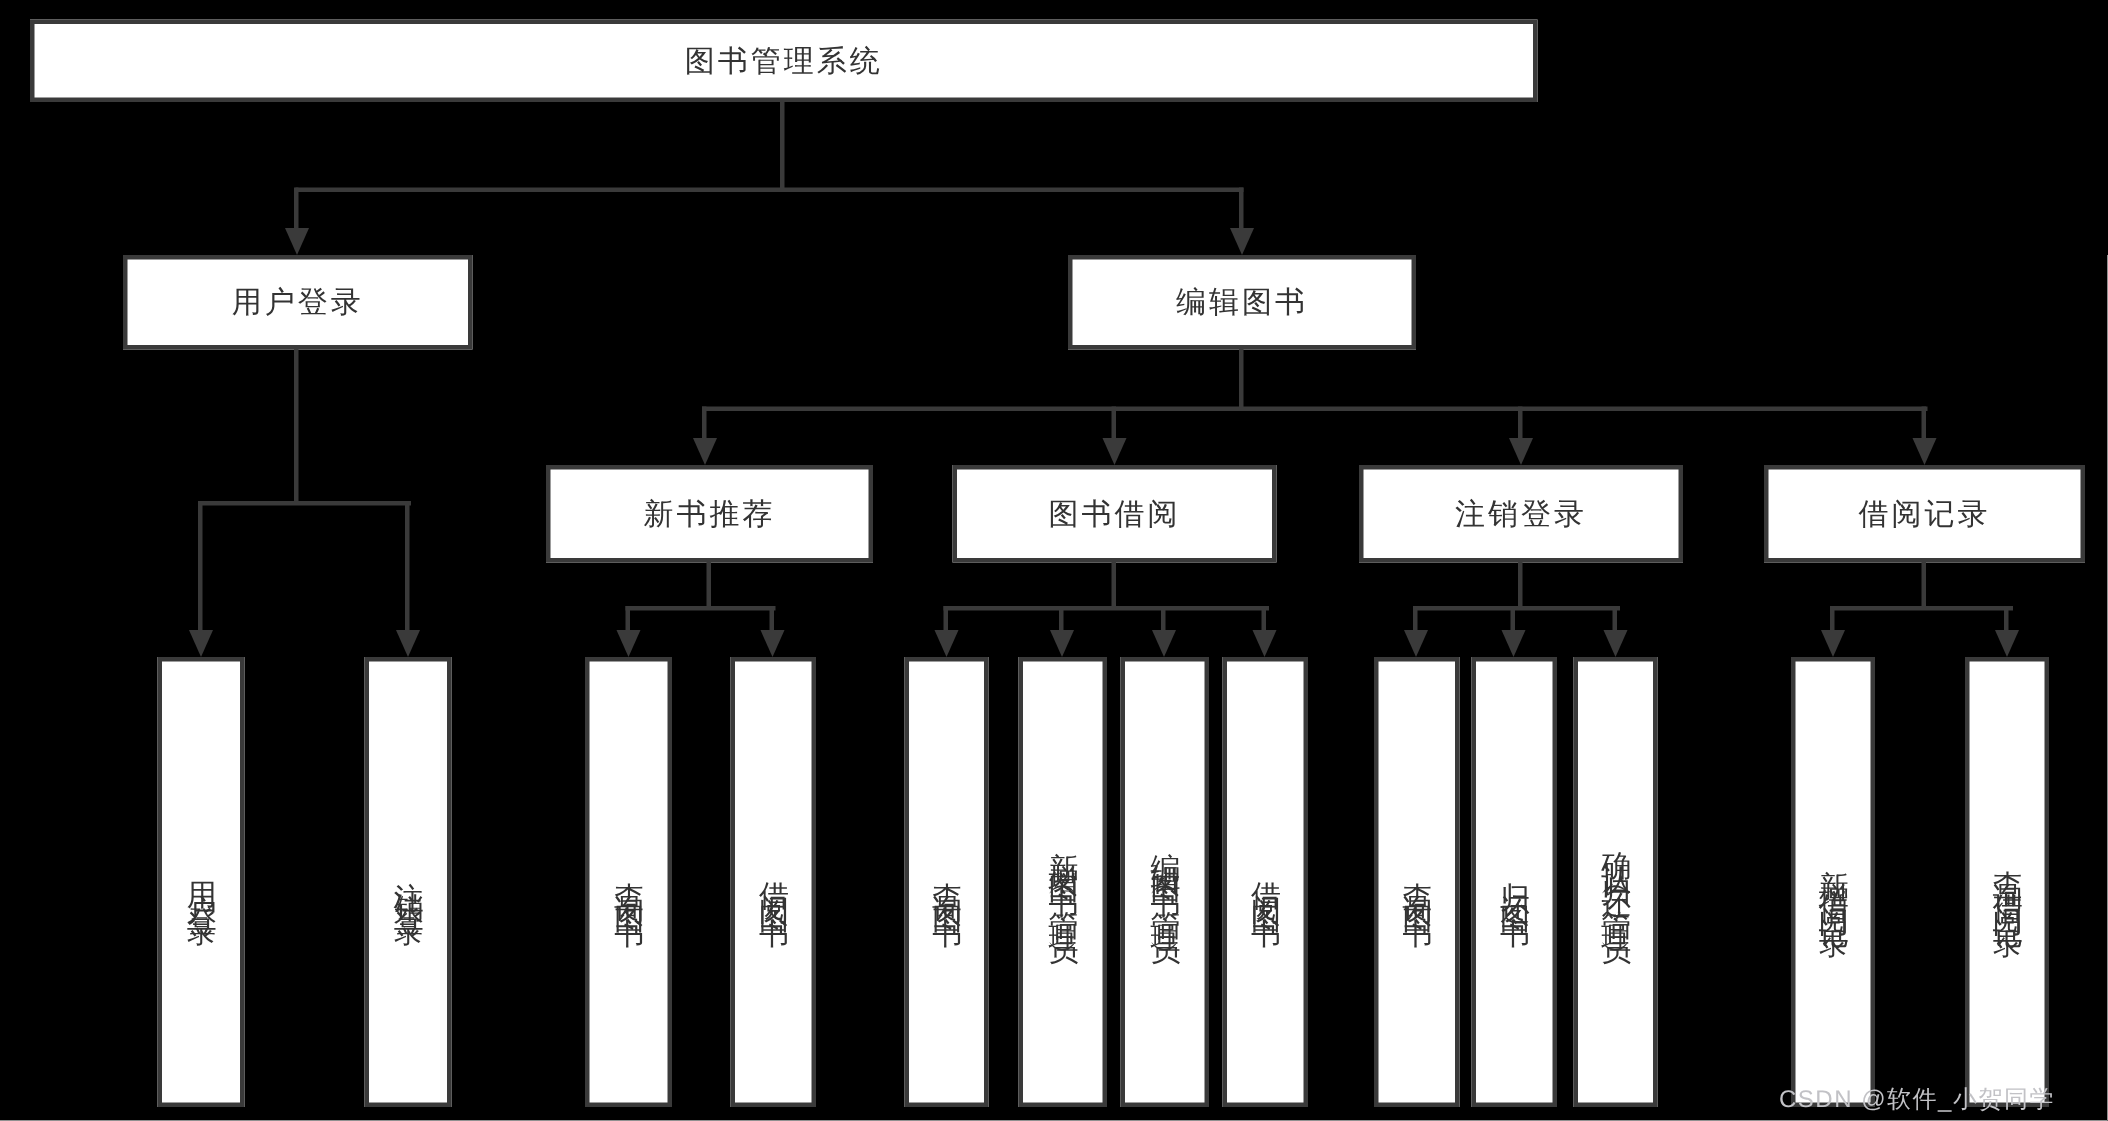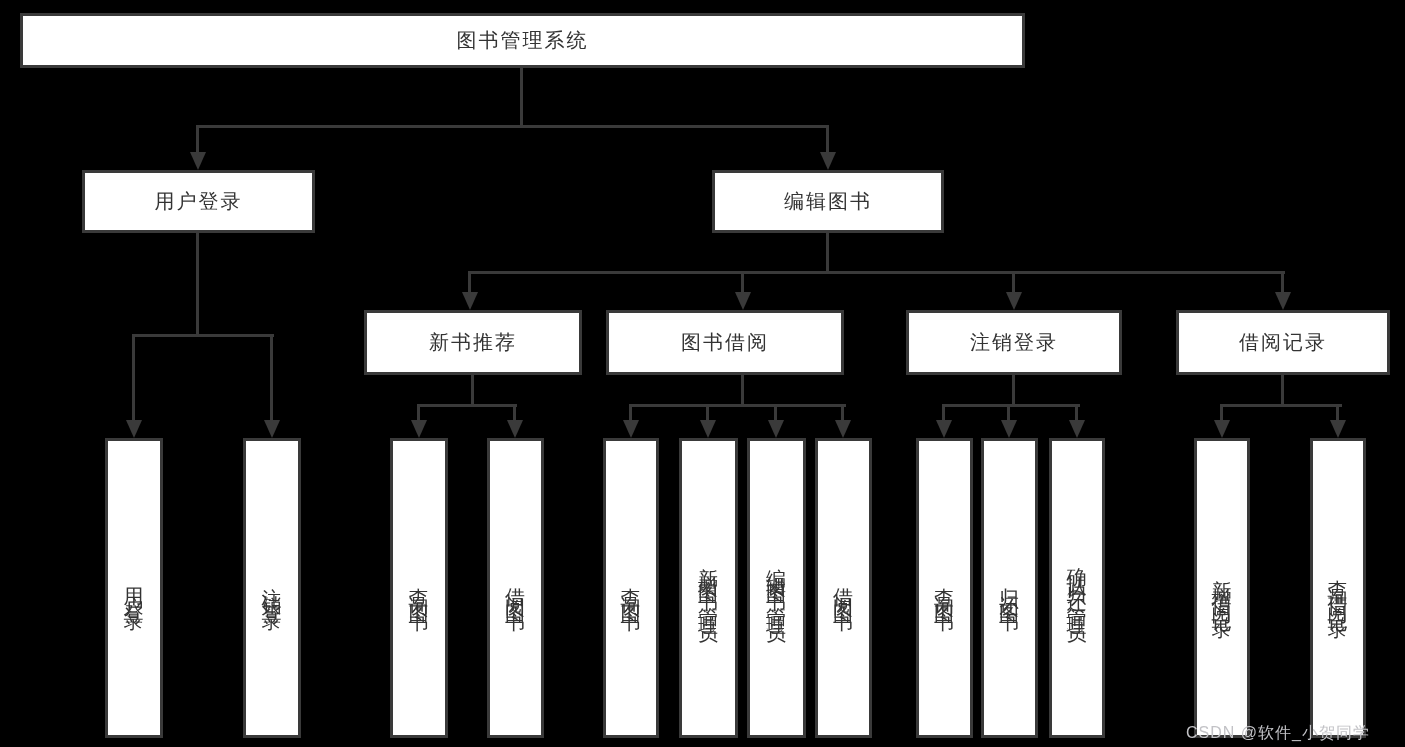--- a/index.html
+++ b/index.html
@@ -76,21 +76,21 @@
     <span>用户登录</span>
   </div>
 
   <div class="box" style="left:712px; top:170px; width:232px; height:63px;">
     <span>编辑图书</span>
   </div>
 
   <div class="box" style="left:364px; top:310px; width:218px; height:65px;">
     <span>新书推荐</span>
   </div>
-  <div class="box" style="left:606px; top:310px; width:238px; height:65px;text-align:right;">
+  <div class="box" style="left:635px; top:310px; width:216px; height:65px;text-align:right;">
     <span>图书借阅</span>
   </div>
   <div class="box" style="left:906px; top:310px; width:216px; height:65px;">
     <span>注销登录</span>
   </div>
   <div class="box" style="left:1176px; top:310px; width:214px; height:65px;">
     <span>借阅记录</span>
   </div>
 
   <div class="vbox" style="left:105px; top:438px; width:58px; height:300px;">

